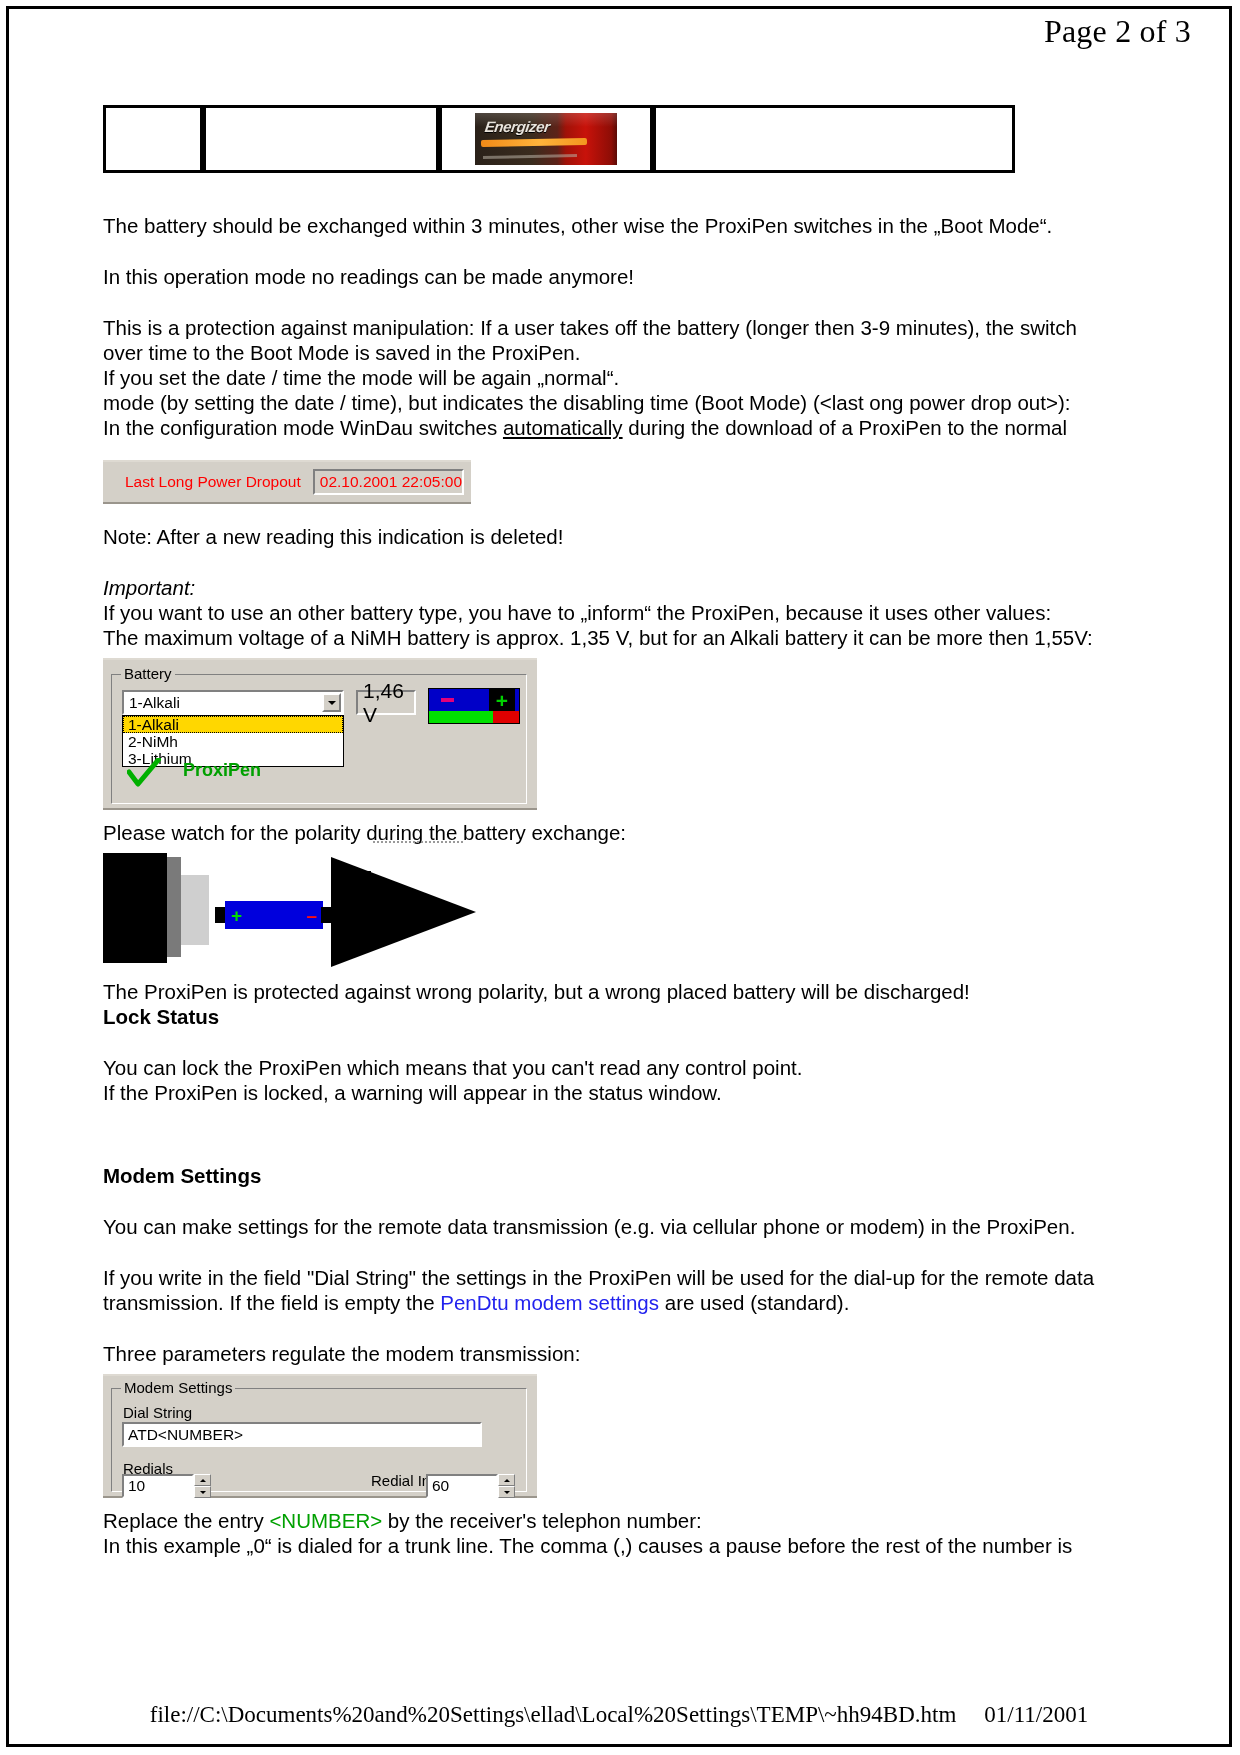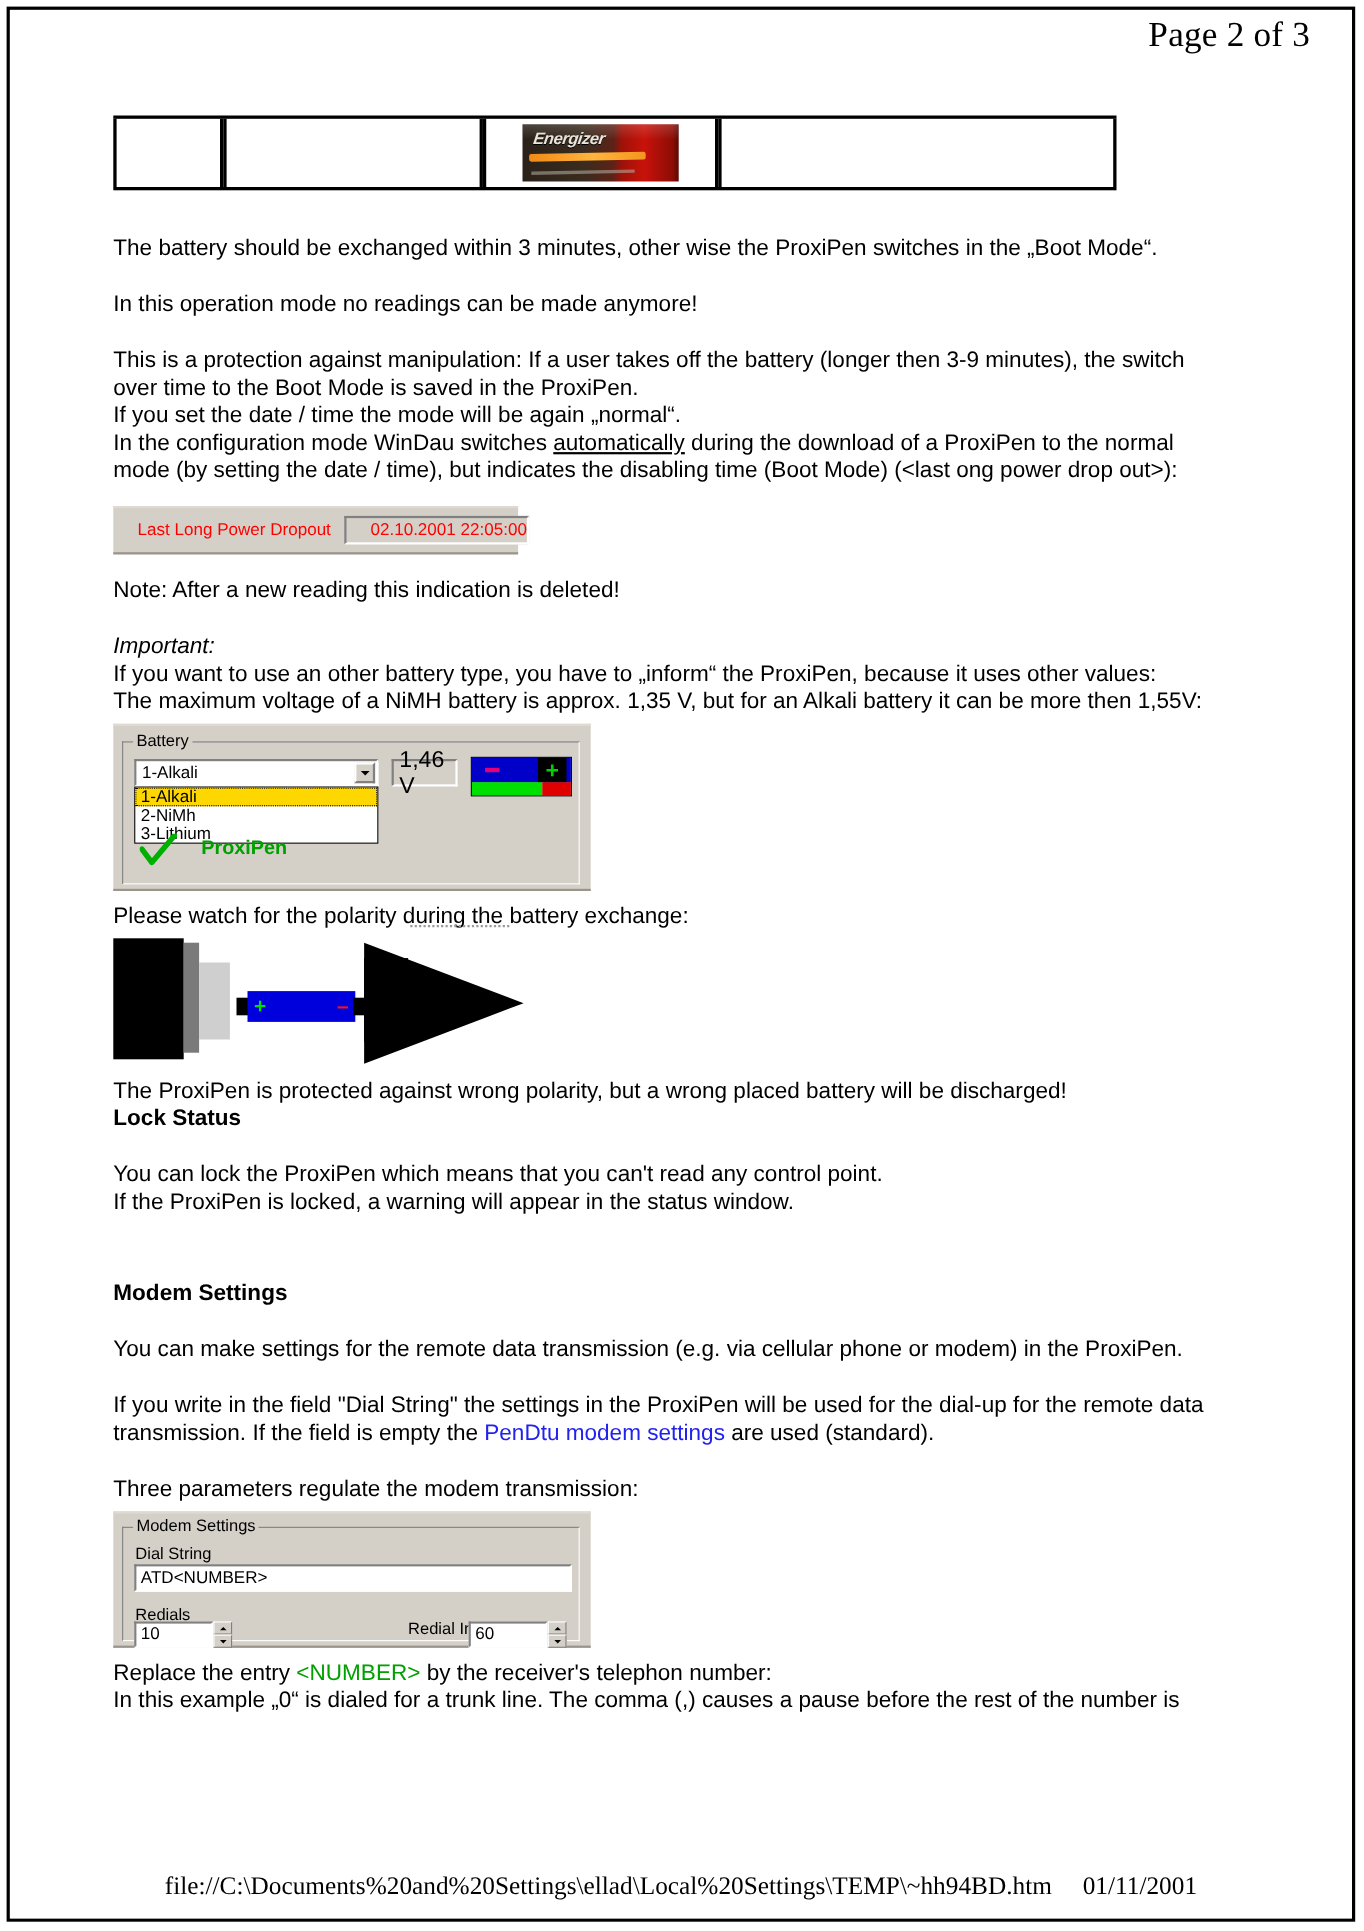--- a/index.html
+++ b/index.html
@@ -144,21 +144,21 @@
     margin-left:12px;
     width:186px;height:26px;
     background:#d4d0c8;
     border-top:2px solid #808080;
     border-left:2px solid #808080;
     border-right:2px solid #ffffff;
     border-bottom:2px solid #ffffff;
     color:#ff0000;
     font-size:15.5px;
     display:flex;align-items:center;
-    padding-left:22px;
+    padding-left:5px;
     box-sizing:border-box;
     white-space:nowrap;
   }
   
   .battery-box{
     position:relative;
     width:434px;height:152px;
     background:#d4d0c8;
     border-top:2px solid #dedad2;
     border-bottom:2px solid #9a958c;
@@ -393,22 +393,22 @@
       <div class="gap-lg"></div>
       <p class="t">The battery should be exchanged within 3 minutes, other wise the ProxiPen switches in the „Boot Mode“.</p>
 
       <div class="gap-md"></div>
       <p class="t">In this operation mode no readings can be made anymore!</p>
 
       <div class="gap-md"></div>
       <p class="t">This is a protection against manipulation: If a user takes off the battery (longer then 3-9 minutes), the switch</p>
       <p class="t">over time to the Boot Mode is saved in the ProxiPen.</p>
       <p class="t">If you set the date / time the mode will be again „normal“.</p>
+      <p class="t">mode (by setting the date / time), but indicates the disabling time (Boot Mode) (&lt;last ong power drop out&gt;):</p>
       <p class="t"><span>In the configuration mode WinDau switches </span><span class="u">automatically</span><span> during the download of a ProxiPen to the normal</span></p>
-      <p class="t">mode (by setting the date / time), but indicates the disabling time (Boot Mode) (&lt;last ong power drop out&gt;):</p>
 
       <div class="gap-sm"></div>
 
       <div class="dropout">
         <div class="lbl">Last Long Power Dropout</div>
         <div class="val">02.10.2001 22:05:00</div>
       </div>
 
       <div class="gap-sm"></div>
       <p class="t">Note: After a new reading this indication is deleted!</p>
@@ -500,21 +500,21 @@
       <p class="t">Three parameters regulate the modem transmission:</p>
 
       <div style="height:8px"></div>
 
       <div class="modem-box">
         <div class="grp">
           <div class="cap">Modem Settings</div>
         </div>
 
         <div class="fld-label" style="left:20px;top:28px">Dial String</div>
-        <div class="text-input" style="left:19px;top:46px;width:398px;height:25px">ATD&lt;NUMBER&gt;</div>
+        <div class="text-input" style="left:19px;top:46px;width:360px;height:25px">ATD&lt;NUMBER&gt;</div>
 
         <div class="fld-label" style="left:20px;top:84px">Redials</div>
         <div class="text-input" style="left:19px;top:98px;width:72px;height:24px">10</div>
         <div class="spin" style="left:91px;top:98px;height:24px">
           <b class="up">
               <i></i>
             </b>
           <b class="dn">
               <i></i>
             </b>

